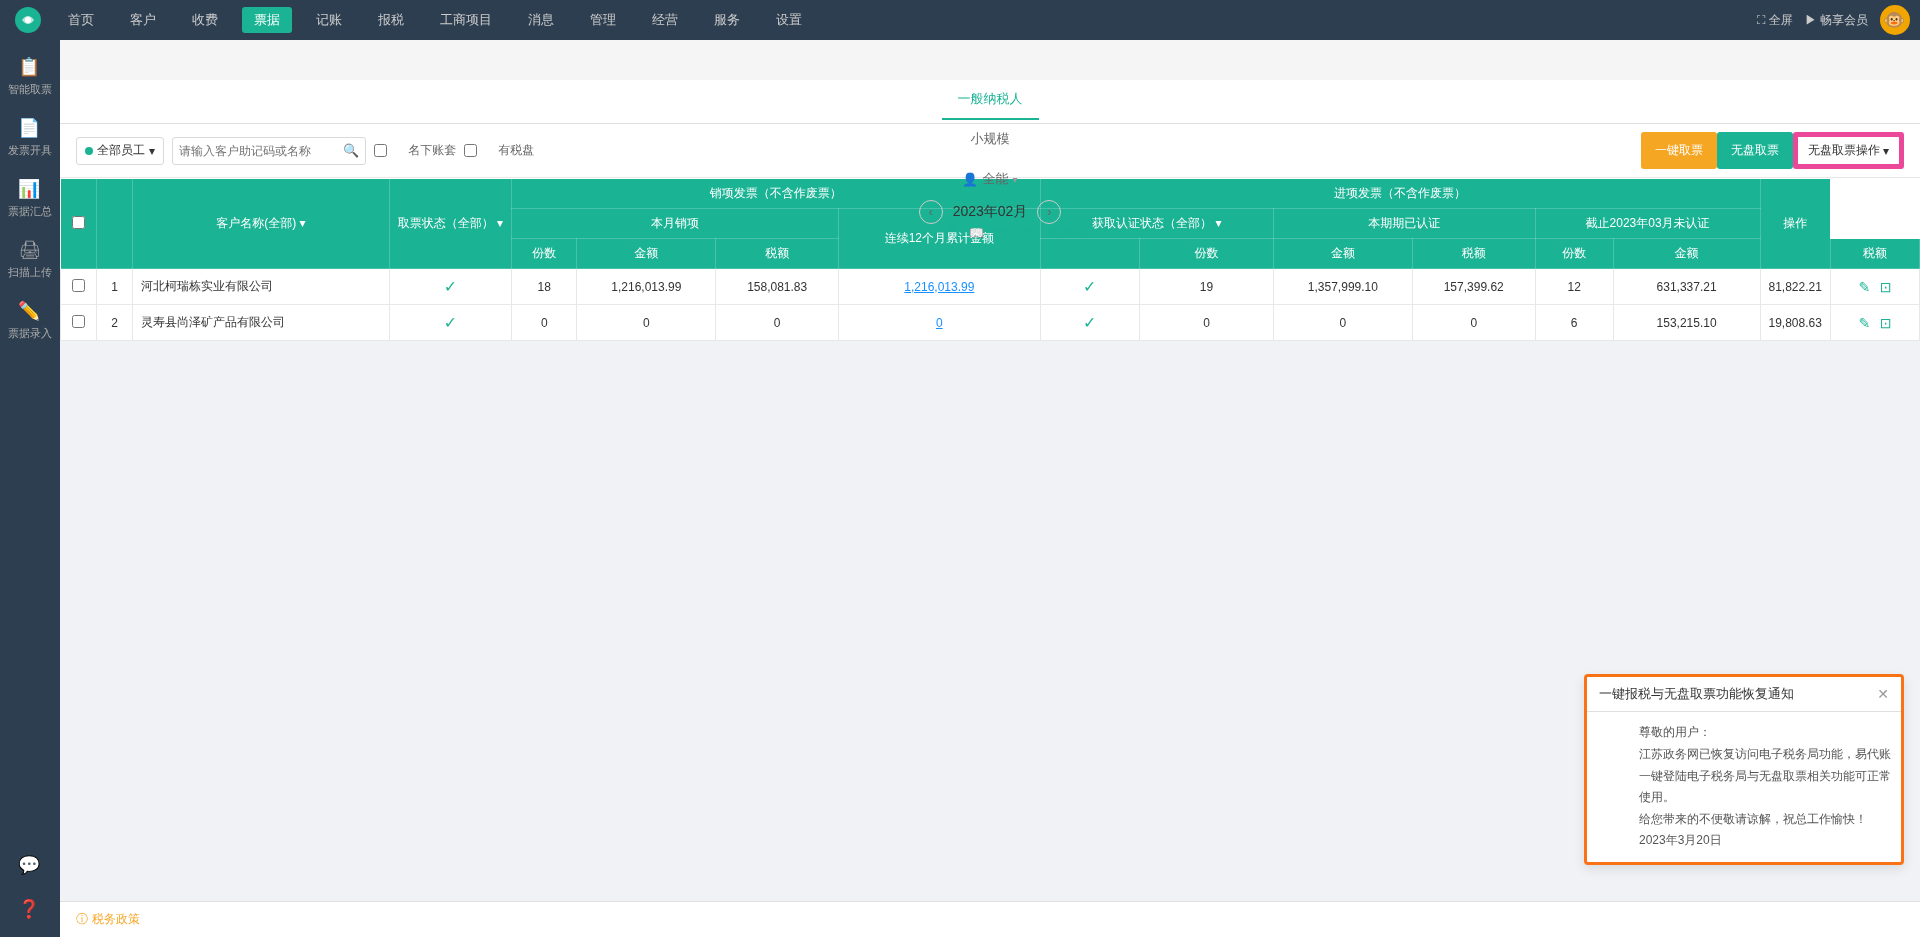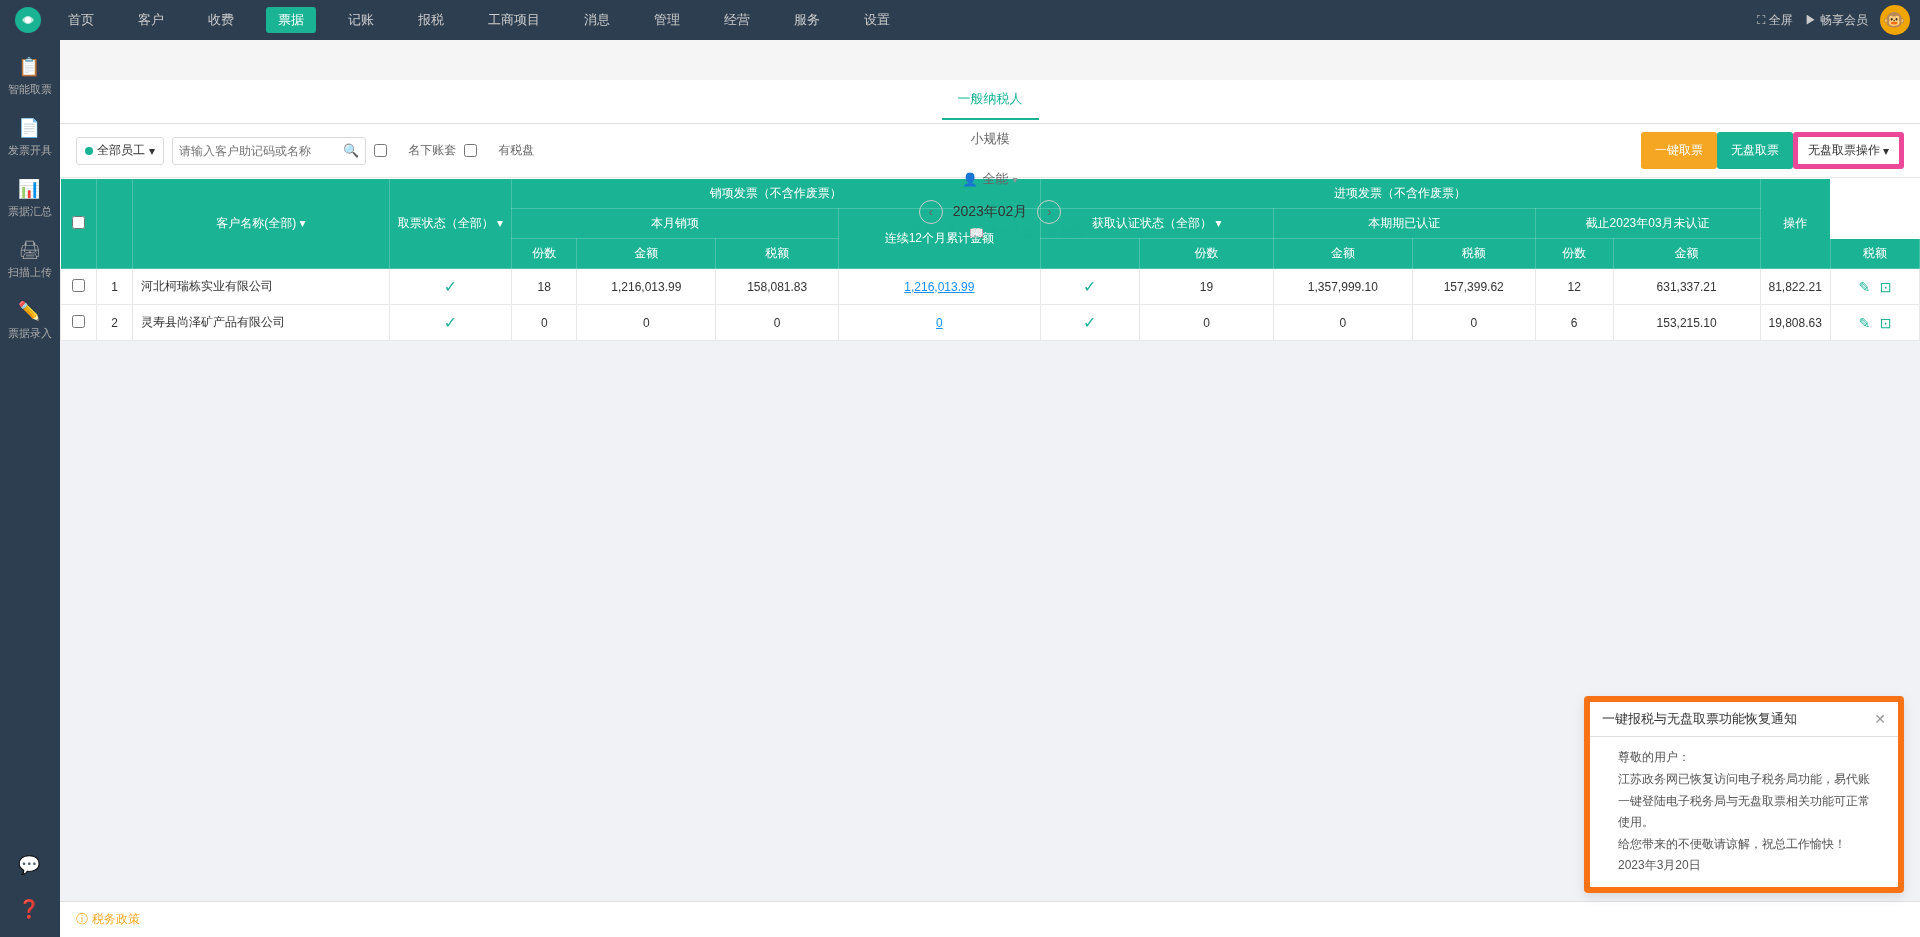--- a/index.html
+++ b/index.html
@@ -16,21 +16,21 @@
     }
     .top-nav .logo {
       width: 36px;
       height: 36px;
       margin-right: 10px;
       display: flex; align-items: center; justify-content: center;
     }
     .top-nav .logo svg { width: 28px; height: 28px; }
     .top-nav .nav-items {
       display: flex;
-      gap: 20px;
+      gap: 12px;
       flex: 1;
     }
     .top-nav .nav-item {
       padding: 4px 12px;
       color: #ccc;
       cursor: pointer;
       border-radius: 3px;
       font-size: 13px;
       white-space: nowrap;
     }
@@ -253,44 +253,45 @@
       color: #1ab394; font-size: 16px;
     }
     .link-text { color: #1890ff; cursor: pointer; text-decoration: underline; }
     .edit-icon { color: #1ab394; cursor: pointer; font-size: 14px; margin: 0 3px; }
     .copy-icon { color: #1ab394; cursor: pointer; font-size: 14px; margin: 0 3px; }
 
     
     .notification-popup {
       position: fixed;
       right: 16px;
-      bottom: 44px;
+      bottom: 72px;
       width: 320px;
       background: #fff;
-      border: 6px solid #f97316;
+      border: 3px solid #f97316;
       border-radius: 4px;
       box-shadow: 0 4px 12px rgba(0,0,0,0.1);
       z-index: 1000;
     }
     .notification-popup .popup-header {
       display: flex;
       align-items: center;
       justify-content: space-between;
       padding: 8px 12px;
       border-bottom: 1px solid #e0e0e0;
       font-size: 13px;
       font-weight: 500;
     }
     .notification-popup .popup-body {
-      padding: 10px 28px;
+      padding: 10px 8px;
       font-size: 12px;
       color: #555;
       line-height: 1.8;
       max-height: 200px;
       overflow-y: auto;
+      margin-left: 44px;
     }
     .notification-popup .close-btn {
       cursor: pointer; color: #999; font-size: 14px;
     }
 
     
     .bottom-bar {
       position: fixed;
       bottom: 0; left: 60px; right: 0;
       height: 36px;

